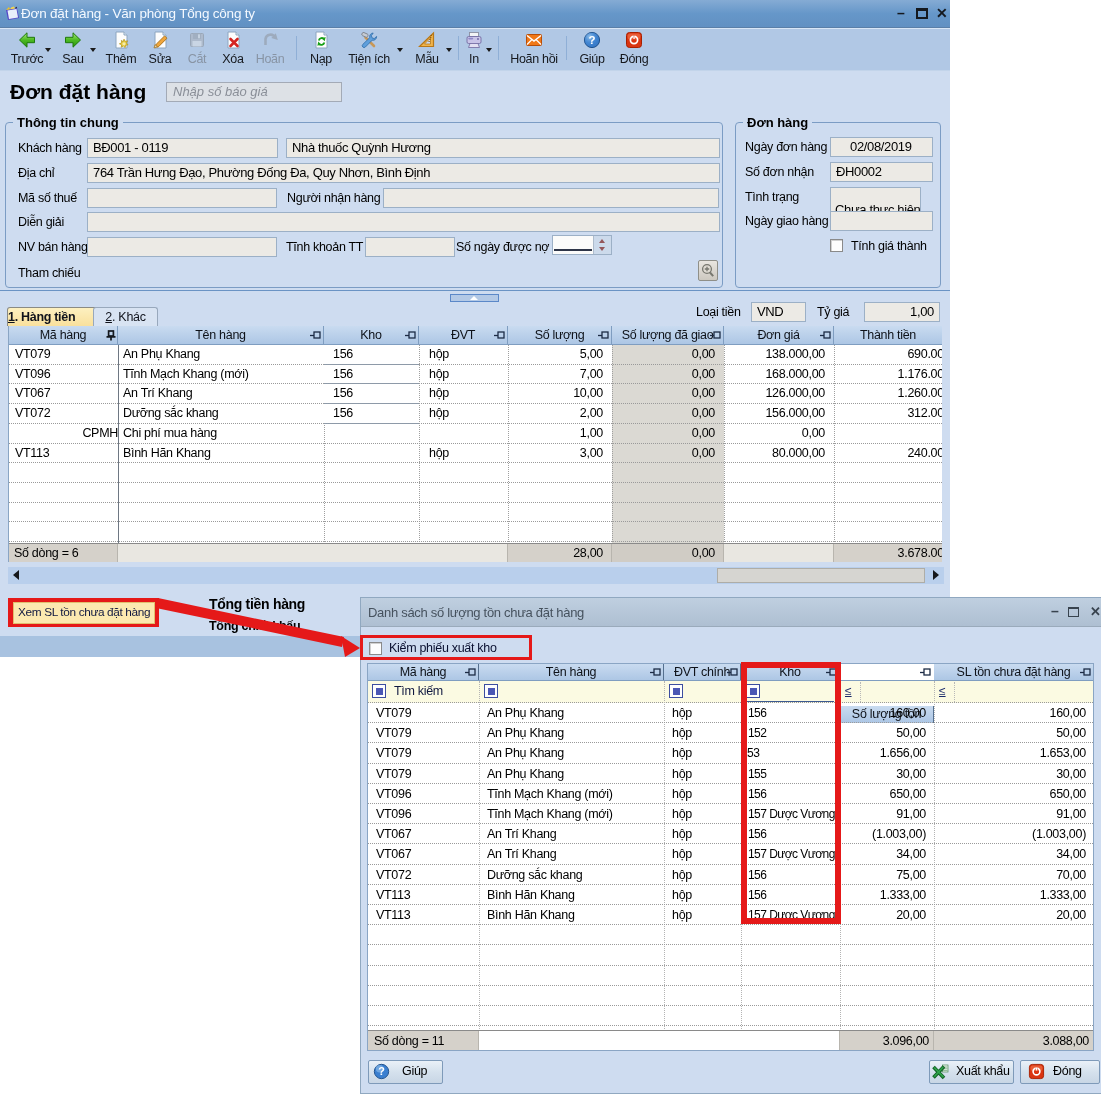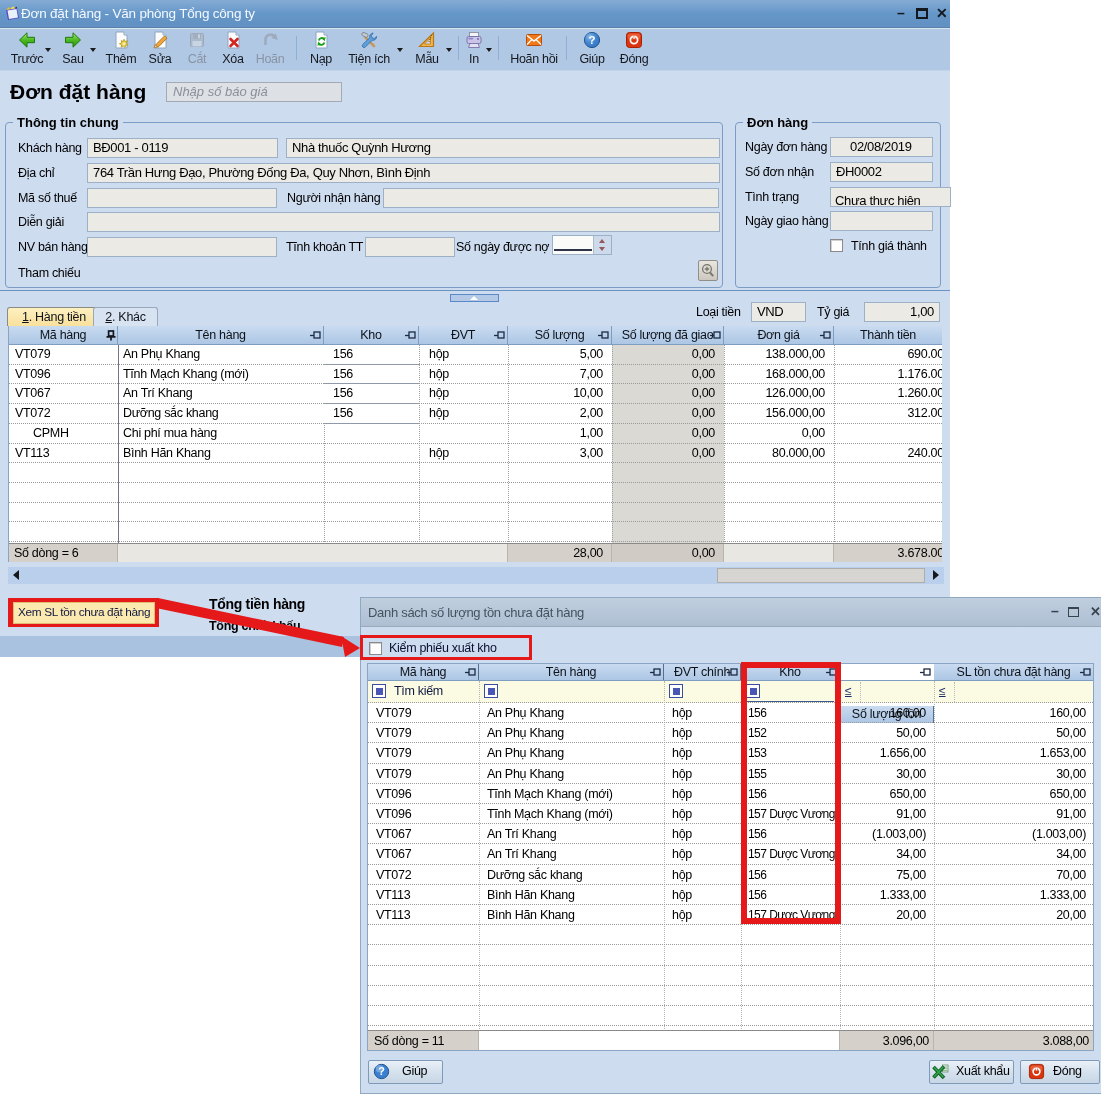--- a/index.html
+++ b/index.html
@@ -185,33 +185,33 @@
 <svg class="abs" style="left:700px;top:263px;" width="16" height="16" viewBox="0 0 16 16">
 <circle cx="7" cy="6" r="4.4" fill="#dedad2" stroke="#77776f" stroke-width="1.3"></circle>
 <path d="M10 9.5 L13.2 13.2" stroke="#77776f" stroke-width="2"></path>
 <path d="M4.8 6 L9.2 6 M7 3.8 L7 8.2" stroke="#77776f" stroke-width="1.3"></path>
 </svg>
 <div class="lbl" style="left:745px;top:140px;">Ngày đơn hàng</div>
 <div class="inp" style="left:830px;top:137px;width:103px;height:20px;line-height:18px;padding:0 19px;">02/08/2019</div>
 <div class="lbl" style="left:745px;top:165px;">Số đơn nhận</div>
 <div class="inp" style="left:830px;top:162px;width:103px;height:20px;line-height:18px;padding:0 5px;">ĐH0002</div>
 <div class="lbl" style="left:745px;top:190px;">Tình trạng</div>
-<div class="inp" style="left:830px;top:187px;width:121px;height:20px;line-height:18px;padding:4px 4px;">Chưa thực hiện</div>
+<div class="inp" style="left:830px;top:187px;width:91px;height:20px;line-height:18px;padding:13px 4px;">Chưa thực hiện</div>
 <div class="lbl" style="left:745px;top:214px;">Ngày giao hàng</div>
 <div class="inp" style="left:830px;top:211px;width:103px;height:20px;line-height:18px;padding:0 5px;"></div>
 <div class="abs" style="left:830px;top:239px;width:13px;height:13px;background:#fdfdfd;border:1px solid #8a8a8a;box-shadow:inset 1px 1px 0 #d0d0d0;"></div>
 <div class="lbl" style="left:851px;top:239px;">Tính giá thành</div>
 <div class="abs" style="left:0;top:290px;width:950px;height:1px;background:#6a93c4;"></div>
 <div class="abs" style="left:450px;top:294px;width:49px;height:8px;background:#b3c9e6;border:1px solid #5b88c8;"></div>
 <div class="abs" style="left:470px;top:296px;width:0;height:0;border-left:4px solid transparent;border-right:4px solid transparent;border-bottom:4px solid #ffffff;"></div>
 <div class="lbl" style="left:696px;top:305px;">Loại tiền</div>
 <div class="inp" style="left:751px;top:302px;width:55px;height:20px;line-height:18px;padding:0 5px;">VND</div>
 <div class="lbl" style="left:817px;top:305px;">Tỷ giá</div>
 <div class="inp num" style="left:864px;top:302px;width:76px;height:20px;line-height:18px;padding:0 5px;">1,00</div>
-<div class="abs" style="left:7px;top:307px;width:94px;height:19px;background:linear-gradient(180deg,#fdf0c0,#f9e09c);border:1px solid #8a8a84;border-bottom:none;border-radius:3px 3px 0 0;font-size:12.5px;letter-spacing:-0.3px;font-weight:normal;color:#10131c;text-align:center;line-height:18px;"><span style="text-decoration:underline;">1</span>. Hàng tiền</div>
+<div class="abs" style="left:7px;top:307px;width:94px;height:19px;background:linear-gradient(180deg,#fdf0c0,#f9e09c);border:1px solid #8a8a84;border-bottom:none;border-radius:3px 3px 0 0;font-size:12.5px;letter-spacing:-0.3px;font-weight:bold;color:#10131c;line-height:18px;"><span style="text-decoration:underline;">1</span>. Hàng tiền</div>
 <div class="abs" style="left:93px;top:307px;width:65px;height:19px;background:#d8e3f2;border:1px solid #98a8bc;border-bottom:none;border-radius:3px 3px 0 0;font-size:12.5px;letter-spacing:-0.3px;color:#10131c;text-align:center;line-height:18px;"><span style="text-decoration:underline;">2</span>. Khác</div>
 <div class="abs" style="left:8px;top:326px;width:934px;height:236px;overflow:hidden;background:#ffffff;border-left:1px solid #8aa5c4;">
 <div class="abs" style="left:603px;top:19px;width:112px;height:199px;background:#dbd9d3;"></div>
 <div class="abs" style="left:109px;top:19px;width:1px;height:199px;background:#6e7783;"></div>
 <div class="abs" style="left:315px;top:19px;width:0;height:199px;border-left:1px dotted #9f9f9f;"></div>
 <div class="abs" style="left:410px;top:19px;width:0;height:199px;border-left:1px dotted #9f9f9f;"></div>
 <div class="abs" style="left:499px;top:19px;width:0;height:199px;border-left:1px dotted #9f9f9f;"></div>
 <div class="abs" style="left:603px;top:19px;width:0;height:199px;border-left:1px dotted #9f9f9f;"></div>
 <div class="abs" style="left:715px;top:19px;width:0;height:199px;border-left:1px dotted #9f9f9f;"></div>
 <div class="abs" style="left:825px;top:19px;width:0;height:199px;border-left:1px dotted #9f9f9f;"></div>
@@ -287,21 +287,21 @@
 <div class="cell num" style="left:715px;top:58.4px;width:110px;height:19.7px;line-height:19.7px;padding-right:9px;">126.000,00</div>
 <div class="cell num" style="left:825px;top:58.4px;width:142px;height:19.7px;line-height:19.7px;padding-right:9px;">1.260.000,00</div>
 <div class="cell" style="left:0px;top:78.1px;width:109px;height:19.7px;line-height:19.7px;padding-left:6px;">VT072</div>
 <div class="cell" style="left:109px;top:78.1px;width:206px;height:19.7px;line-height:19.7px;padding-left:5px;">Dưỡng sắc khang</div>
 <div class="cell" style="left:315px;top:78.1px;width:95px;height:19.7px;line-height:19.7px;padding-left:9px;background:#ffffff;border-bottom:1px solid #8e9aa8;">156</div>
 <div class="cell" style="left:410px;top:78.1px;width:89px;height:19.7px;line-height:19.7px;padding-left:10px;">hộp</div>
 <div class="cell num" style="left:499px;top:78.1px;width:104px;height:19.7px;line-height:19.7px;padding-right:9px;">2,00</div>
 <div class="cell num" style="left:603px;top:78.1px;width:112px;height:19.7px;line-height:19.7px;padding-right:9px;">0,00</div>
 <div class="cell num" style="left:715px;top:78.1px;width:110px;height:19.7px;line-height:19.7px;padding-right:9px;">156.000,00</div>
 <div class="cell num" style="left:825px;top:78.1px;width:142px;height:19.7px;line-height:19.7px;padding-right:9px;">312.000,00</div>
-<div class="cell" style="left:0px;top:97.8px;width:109px;height:19.7px;line-height:19.7px;padding-left:24px;">CPMH</div>
+<div class="cell" style="left:0px;top:97.8px;width:109px;height:19.7px;line-height:19.7px;padding-left:24px;text-align:right;">CPMH</div>
 <div class="cell" style="left:109px;top:97.8px;width:206px;height:19.7px;line-height:19.7px;padding-left:5px;">Chi phí mua hàng</div>
 <div class="cell num" style="left:499px;top:97.8px;width:104px;height:19.7px;line-height:19.7px;padding-right:9px;">1,00</div>
 <div class="cell num" style="left:603px;top:97.8px;width:112px;height:19.7px;line-height:19.7px;padding-right:9px;">0,00</div>
 <div class="cell num" style="left:715px;top:97.8px;width:110px;height:19.7px;line-height:19.7px;padding-right:9px;">0,00</div>
 <div class="cell" style="left:0px;top:117.5px;width:109px;height:19.7px;line-height:19.7px;padding-left:6px;">VT113</div>
 <div class="cell" style="left:109px;top:117.5px;width:206px;height:19.7px;line-height:19.7px;padding-left:5px;">Bình Hãn Khang</div>
 <div class="cell" style="left:410px;top:117.5px;width:89px;height:19.7px;line-height:19.7px;padding-left:10px;">hộp</div>
 <div class="cell num" style="left:499px;top:117.5px;width:104px;height:19.7px;line-height:19.7px;padding-right:9px;">3,00</div>
 <div class="cell num" style="left:603px;top:117.5px;width:112px;height:19.7px;line-height:19.7px;padding-right:9px;">0,00</div>
 <div class="cell num" style="left:715px;top:117.5px;width:110px;height:19.7px;line-height:19.7px;padding-right:9px;">80.000,00</div>
@@ -409,21 +409,21 @@
 <div class="cell num" style="left:566px;top:39.0px;width:160px;height:20.2px;line-height:20.2px;padding-right:8px;">160,00</div>
 <div class="cell" style="left:0px;top:59.2px;width:111px;height:20.2px;line-height:20.2px;padding-left:8px;">VT079</div>
 <div class="cell" style="left:111px;top:59.2px;width:185px;height:20.2px;line-height:20.2px;padding-left:8px;">An Phụ Khang</div>
 <div class="cell" style="left:296px;top:59.2px;width:77px;height:20.2px;line-height:20.2px;padding-left:8px;">hộp</div>
 <div class="cell" style="left:373px;top:59.2px;width:99px;height:20.2px;line-height:20.2px;padding-left:7px;font-size:12px;letter-spacing:-0.55px;">152</div>
 <div class="cell num" style="left:472px;top:59.2px;width:94px;height:20.2px;line-height:20.2px;padding-right:8px;">50,00</div>
 <div class="cell num" style="left:566px;top:59.2px;width:160px;height:20.2px;line-height:20.2px;padding-right:8px;">50,00</div>
 <div class="cell" style="left:0px;top:79.4px;width:111px;height:20.2px;line-height:20.2px;padding-left:8px;">VT079</div>
 <div class="cell" style="left:111px;top:79.4px;width:185px;height:20.2px;line-height:20.2px;padding-left:8px;">An Phụ Khang</div>
 <div class="cell" style="left:296px;top:79.4px;width:77px;height:20.2px;line-height:20.2px;padding-left:8px;">hộp</div>
-<div class="cell" style="left:373px;top:79.4px;width:98px;height:20.2px;line-height:20.2px;padding-left:7px;font-size:12px;letter-spacing:-0.55px;">153</div>
+<div class="cell" style="left:373px;top:79.4px;width:98px;height:20.2px;line-height:20.2px;font-size:12px;letter-spacing:-0.55px;">153</div>
 <div class="cell num" style="left:472px;top:79.4px;width:94px;height:20.2px;line-height:20.2px;padding-right:8px;">1.656,00</div>
 <div class="cell num" style="left:566px;top:79.4px;width:160px;height:20.2px;line-height:20.2px;padding-right:8px;">1.653,00</div>
 <div class="cell" style="left:0px;top:99.6px;width:111px;height:20.2px;line-height:20.2px;padding-left:8px;">VT079</div>
 <div class="cell" style="left:111px;top:99.6px;width:185px;height:20.2px;line-height:20.2px;padding-left:8px;">An Phụ Khang</div>
 <div class="cell" style="left:296px;top:99.6px;width:77px;height:20.2px;line-height:20.2px;padding-left:8px;">hộp</div>
 <div class="cell" style="left:373px;top:99.6px;width:99px;height:20.2px;line-height:20.2px;padding-left:7px;font-size:12px;letter-spacing:-0.55px;">155</div>
 <div class="cell num" style="left:472px;top:99.6px;width:94px;height:20.2px;line-height:20.2px;padding-right:8px;">30,00</div>
 <div class="cell num" style="left:566px;top:99.6px;width:160px;height:20.2px;line-height:20.2px;padding-right:8px;">30,00</div>
 <div class="cell" style="left:0px;top:119.8px;width:111px;height:20.2px;line-height:20.2px;padding-left:8px;">VT096</div>
 <div class="cell" style="left:111px;top:119.8px;width:185px;height:20.2px;line-height:20.2px;padding-left:8px;">Tĩnh Mạch Khang (mới)</div>

